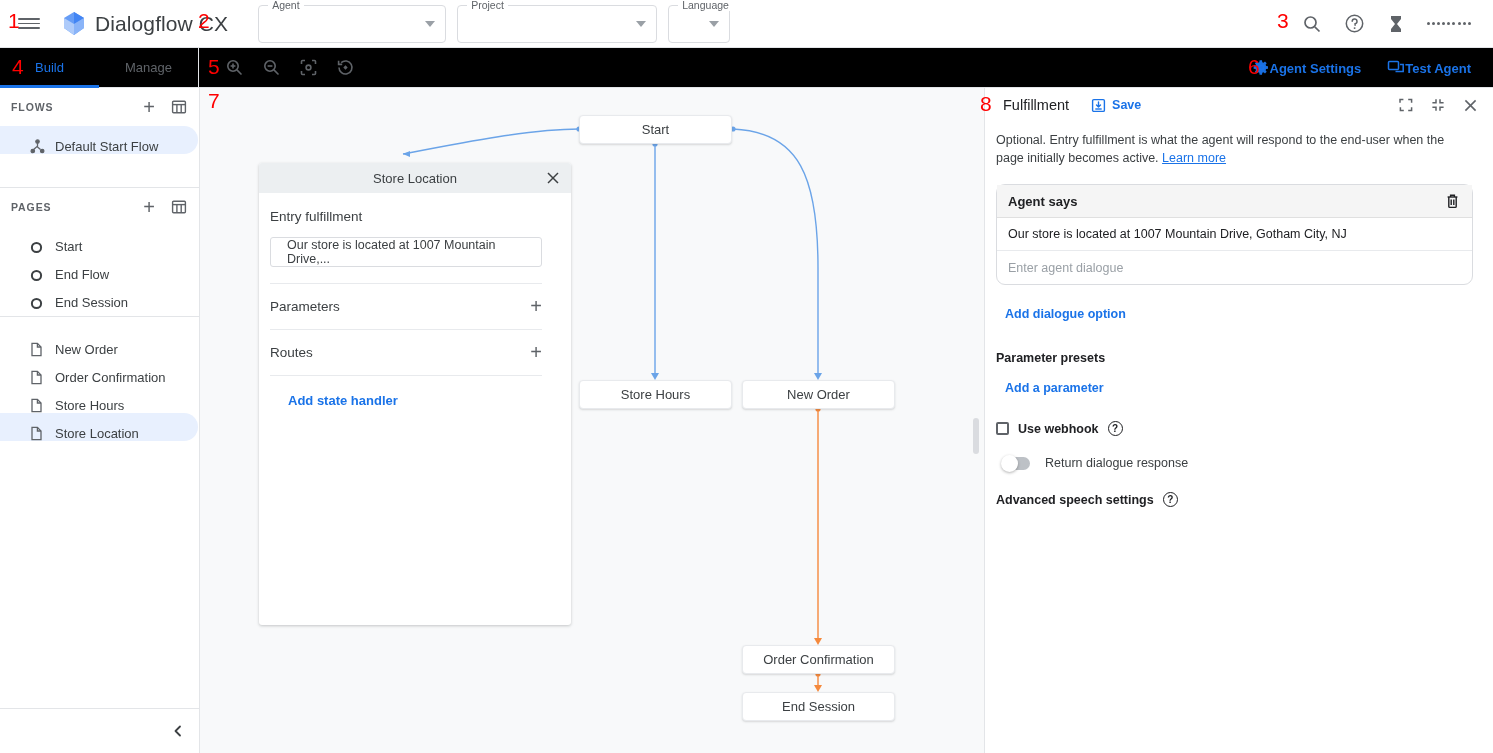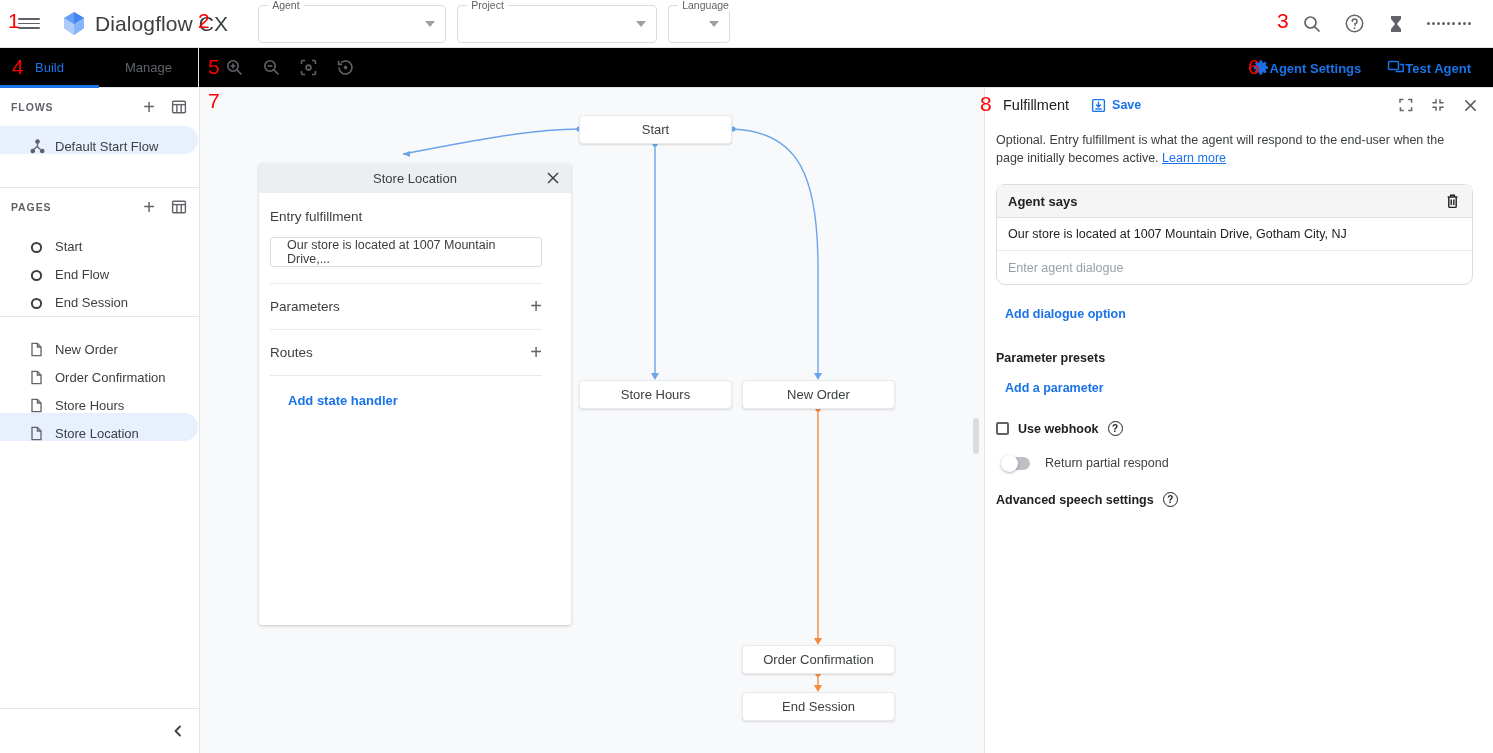--- a/index.html
+++ b/index.html
@@ -568,21 +568,21 @@
       <div style="height:26px"></div>
       <div class="row-flex">
         <span class="checkbox"></span>
         <span class="p-sect-title">Use webhook</span>
         <span class="qmark">?</span>
       </div>
 
       <div style="height:20px"></div>
       <div class="row-flex" style="margin-left:6px">
         <span class="toggle"></span>
-        <span style="font-size:12.5px;color:#3c4043;margin-left:6px">Return partial respond</span>
+        <span style="font-size:12.5px;color:#3c4043;margin-left:6px">Return dialogue response</span>
       </div>
 
       <div style="height:22px"></div>
       <div class="row-flex">
         <span class="p-sect-title">Advanced speech settings</span>
         <span class="qmark">?</span>
       </div>
 
       <div style="height:11px"></div>
     </div>

